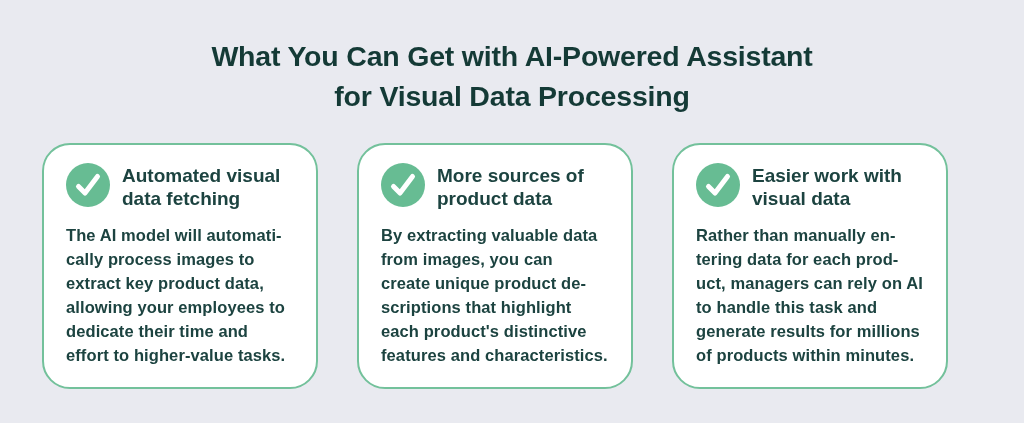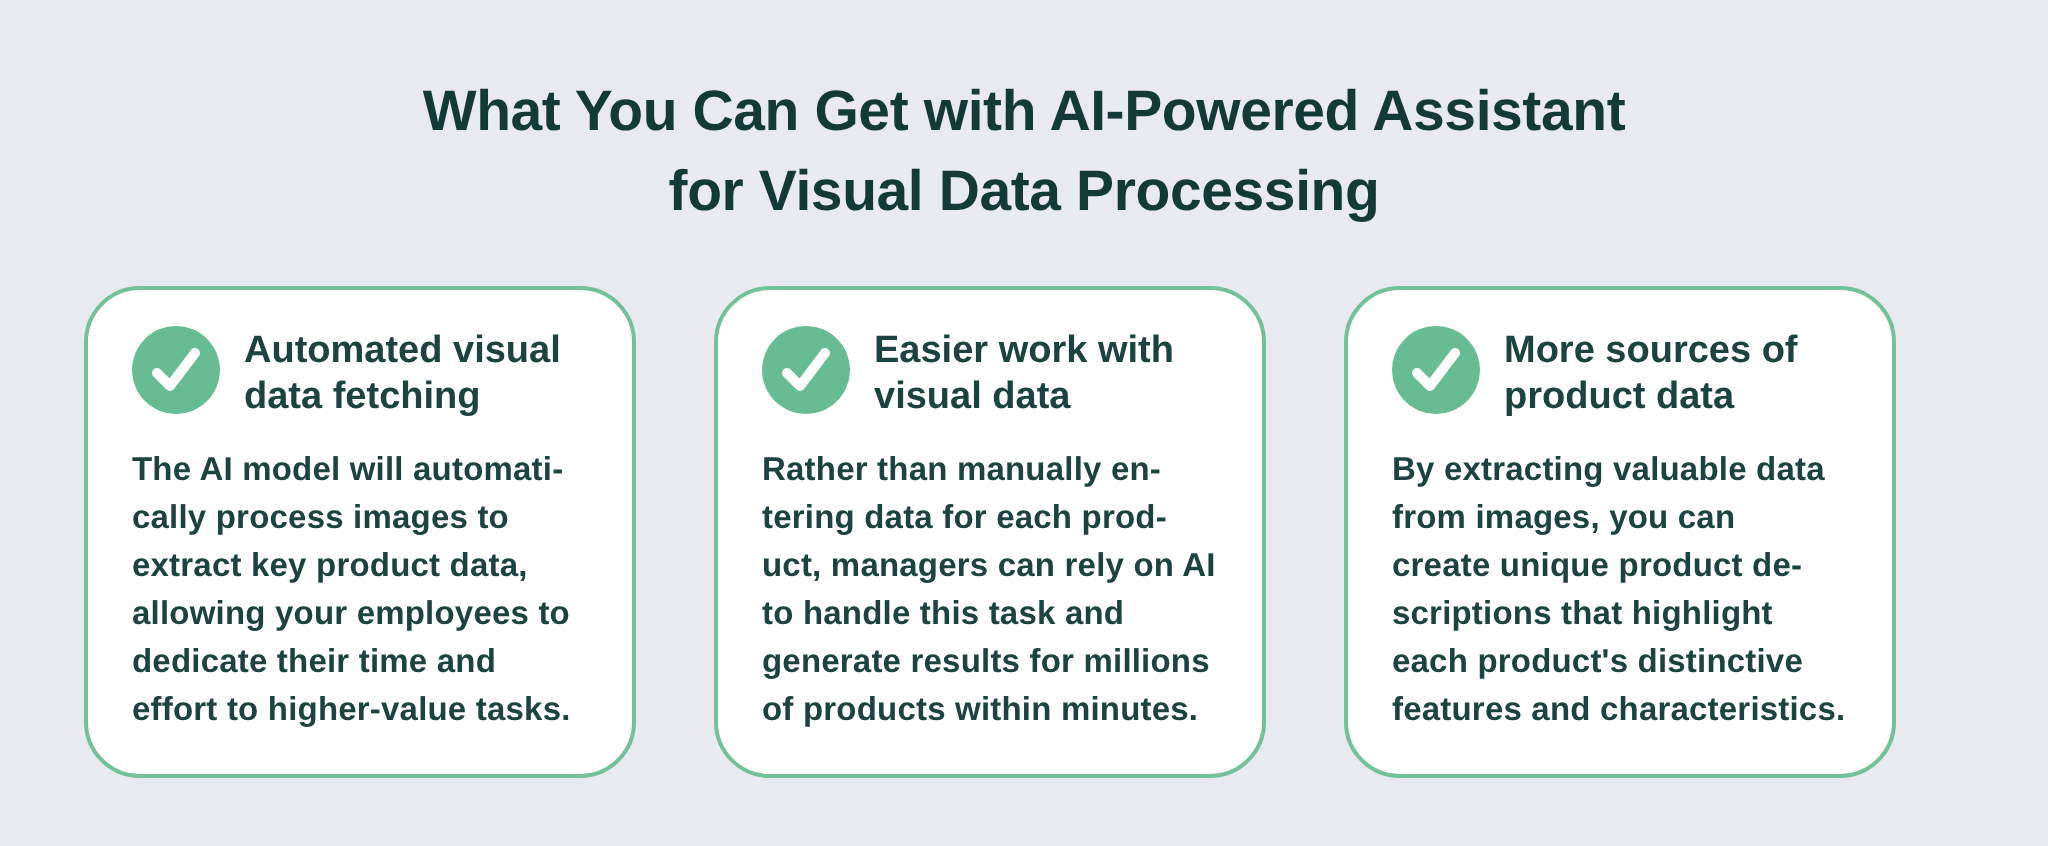--- a/index.html
+++ b/index.html
@@ -120,44 +120,44 @@
     </section>
 
     <section class="card">
       <div class="card-header">
         <span class="check-icon">
           <svg viewBox="0 0 44 44" aria-hidden="true">
             <circle class="icon-circle" cx="22" cy="22" r="22"></circle>
             <path class="icon-check" d="M12.5 23.5 L19 30 L31.5 13.5"></path>
           </svg>
         </span>
+        <h2 class="card-heading">More sources of
+product data</h2>
+      </div>
+      <p class="card-body">By extracting valuable data
+from images, you can
+create unique product de-
+scriptions that highlight
+each product's distinctive
+features and characteristics.</p>
+    </section>
+
+    <section class="card">
+      <div class="card-header">
+        <span class="check-icon">
+          <svg viewBox="0 0 44 44" aria-hidden="true">
+            <circle class="icon-circle" cx="22" cy="22" r="22"></circle>
+            <path class="icon-check" d="M12.5 23.5 L19 30 L31.5 13.5"></path>
+          </svg>
+        </span>
         <h2 class="card-heading">Easier work with
 visual data</h2>
       </div>
       <p class="card-body">Rather than manually en-
 tering data for each prod-
 uct, managers can rely on AI
 to handle this task and
 generate results for millions
 of products within minutes.</p>
     </section>
 
-    <section class="card">
-      <div class="card-header">
-        <span class="check-icon">
-          <svg viewBox="0 0 44 44" aria-hidden="true">
-            <circle class="icon-circle" cx="22" cy="22" r="22"></circle>
-            <path class="icon-check" d="M12.5 23.5 L19 30 L31.5 13.5"></path>
-          </svg>
-        </span>
-        <h2 class="card-heading">More sources of
-product data</h2>
-      </div>
-      <p class="card-body">By extracting valuable data
-from images, you can
-create unique product de-
-scriptions that highlight
-each product's distinctive
-features and characteristics.</p>
-    </section>
-
   </div>
 </div>
 
 </body></html>

